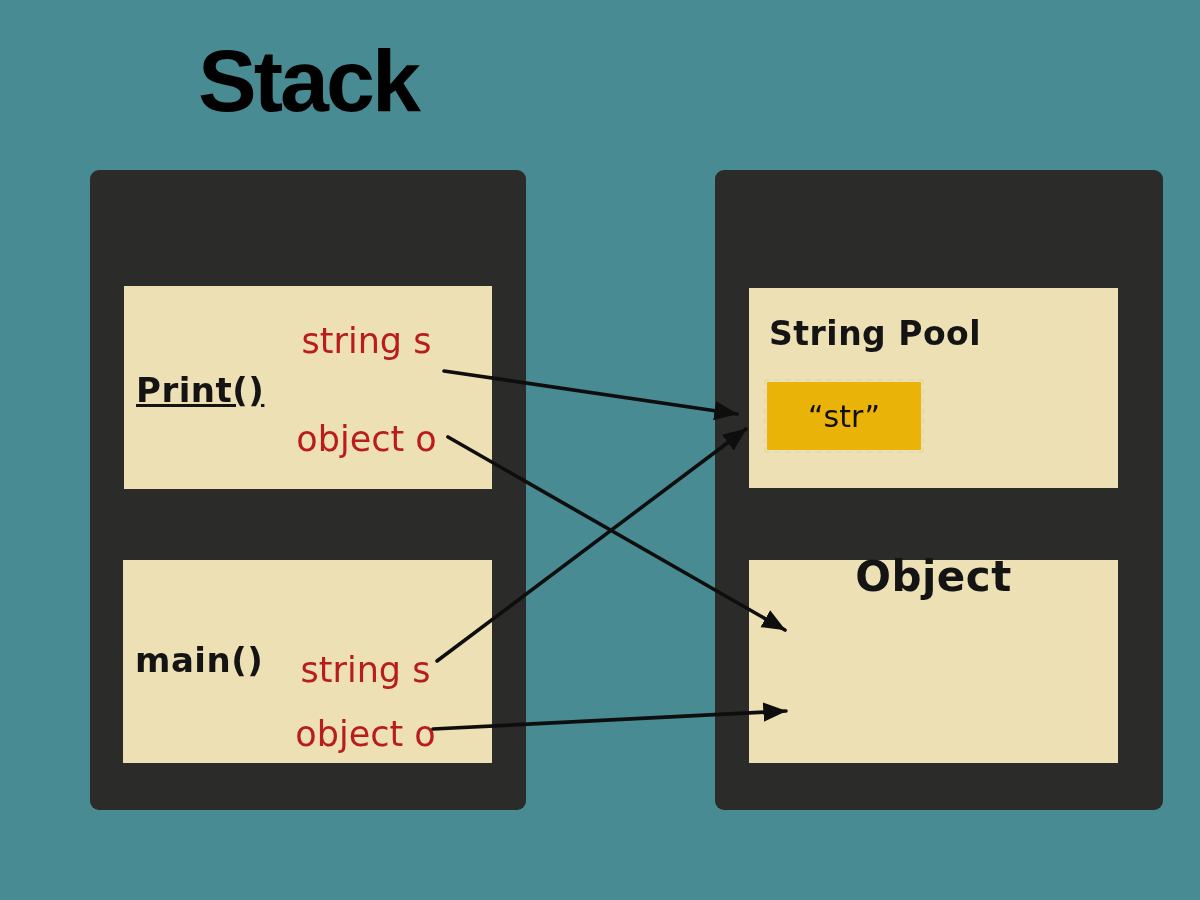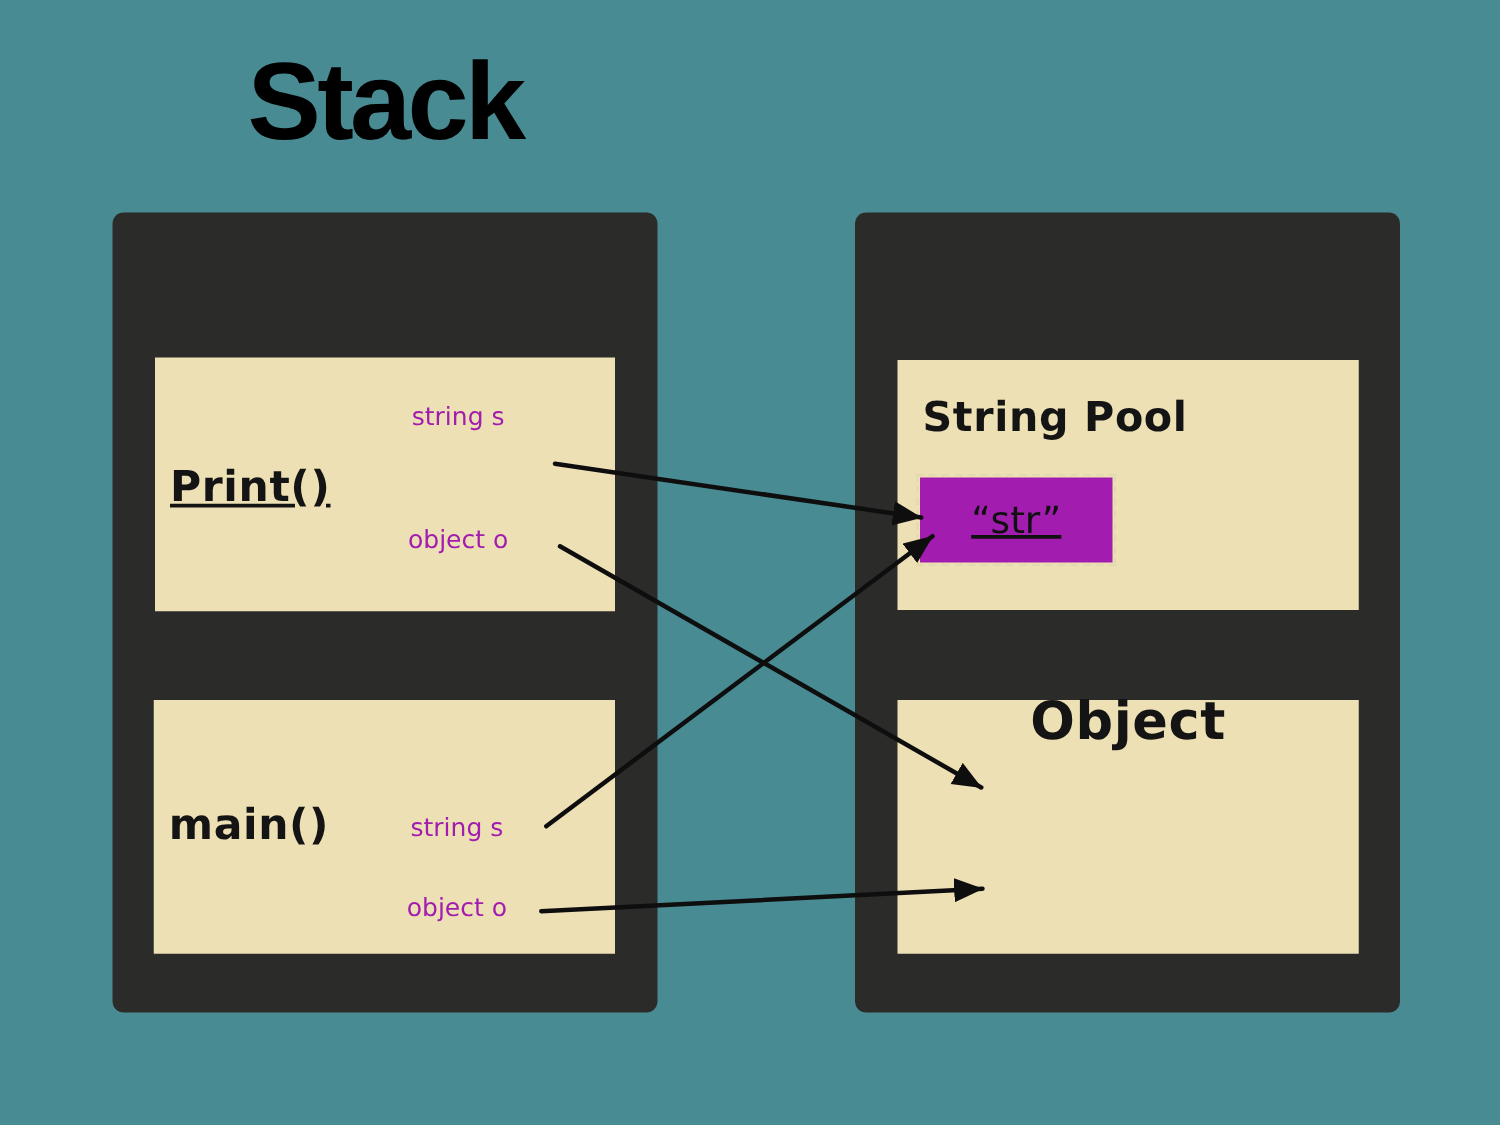--- a/index.html
+++ b/index.html
@@ -33,21 +33,21 @@
 
   .container {
     position: absolute;
     top: 170px;
     width: 436px;
     height: 640px;
     background: #2b2b2a;
     border-radius: 9px;
   }
   .container.stack { left: 90px; }
-  .container.heap  { left: 684px; }
+  .container.heap  { left: 715px; padding-left: 12px; }
 
   .box {
     position: absolute;
     background: #eee0b5;
   }
   .print-box  { left: 34px; top: 116px; width: 368px; height: 203px; }
   .main-box   { left: 33px; top: 390px; width: 369px; height: 203px; }
   .pool-box   { left: 34px; top: 118px; width: 369px; height: 200px; }
   .object-box { left: 34px; top: 390px; width: 369px; height: 203px; }
 
@@ -60,22 +60,22 @@
     color: #141414;
   }
   .print-box .frame-name { top: 84px; text-decoration: underline; }
   .main-box  .frame-name { top: 80px; }
 
   .var {
     position: absolute;
     left: 150px;
     width: 185px;
     text-align: center;
-    font-size: 20px;
-    color: #a21caf;
+    font-size: 35px;
+    color: #b91c1c;
     white-space: nowrap;
   }
   .print-box .var.v0 { top: 35px;  }
   .print-box .var.v1 { top: 133px; }
   .main-box  .var.v0 { top: 31px;  }
   .main-box  .var.v1 { top: 90px;  }
   .main-box  .var.v2 { top: 154px; }
 
   .pool-label {
     position: absolute;
@@ -85,29 +85,28 @@
     font-size: 33px;
     letter-spacing: 0.5px;
     color: #141414;
   }
   .str-literal {
     position: absolute;
     left: 18px;
     top: 94px;
     width: 154px;
     height: 68px;
-    background: #a21caf;
+    background: #eab308;
     outline: 2px dashed rgba(222, 214, 170, 0.55);
     outline-offset: 1px;
     display: flex;
     align-items: center;
     justify-content: center;
     font-size: 30px;
     color: #101010;
-    text-decoration: underline;
   }
   .object-box {
     display: flex;
     align-items: flex-start;
     justify-content: center;
   }
   .object-label {
     font-weight: bold;
     font-size: 42px;
     letter-spacing: 0.5px;

